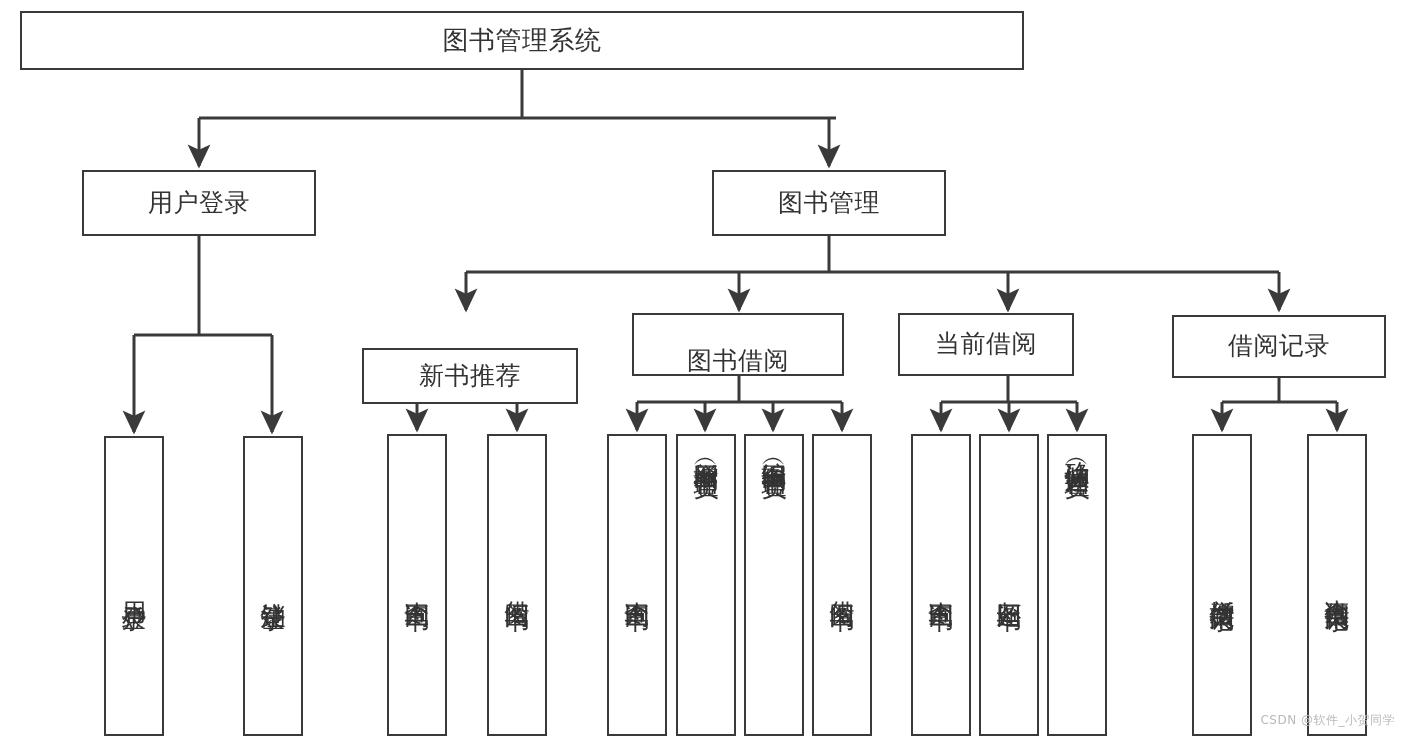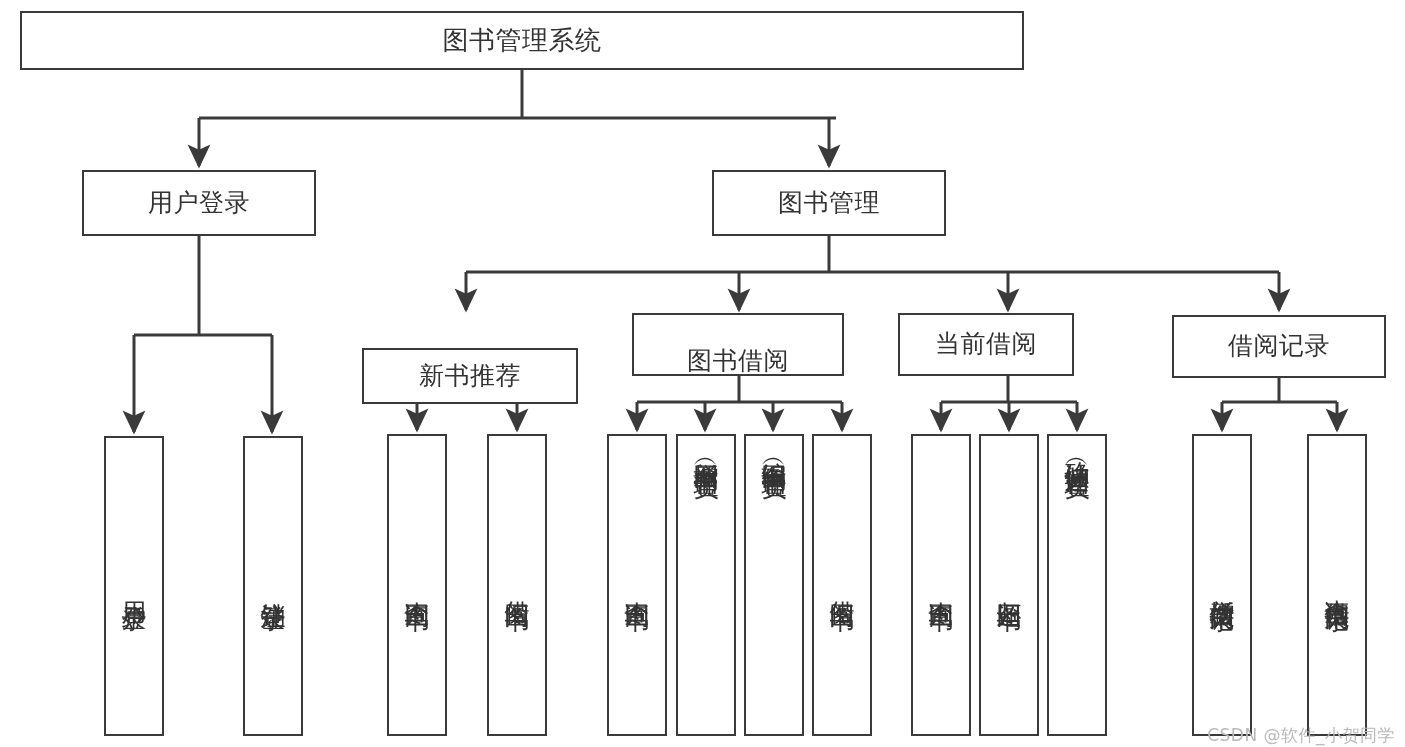--- a/index.html
+++ b/index.html
@@ -63,22 +63,22 @@
     letter-spacing: 2px;
     white-space: nowrap;
   }
   .node.vert.centered {
     align-items: center;
     padding-top: 0;
   }
   .watermark {
     position: absolute;
     right: 10px;
-    bottom: 0;
-    font-size: 17px;
+    bottom: 18px;
+    font-size: 12px;
     color: #b9b9b9;
     letter-spacing: 0.5px;
     z-index: 5;
     white-space: nowrap;
   }
 </style>
 </head>
 <body>
 
 <div id="diagram-root">

